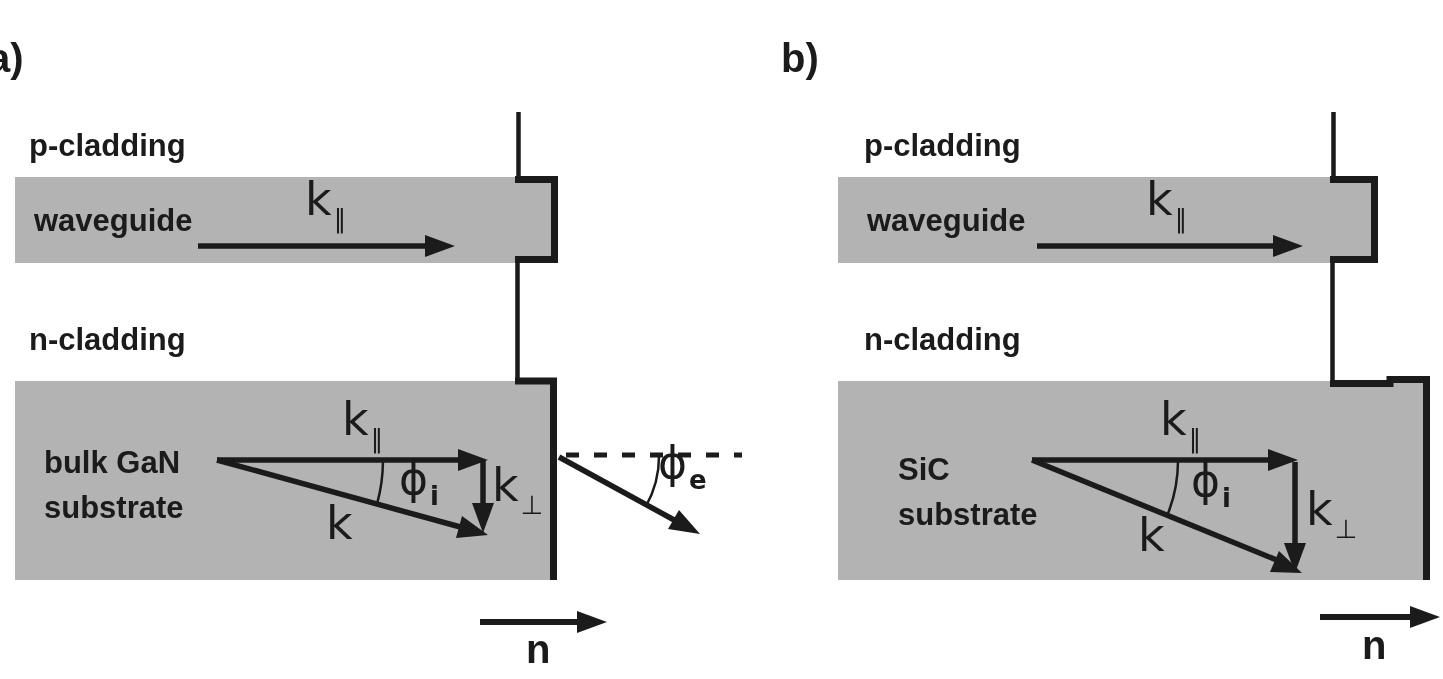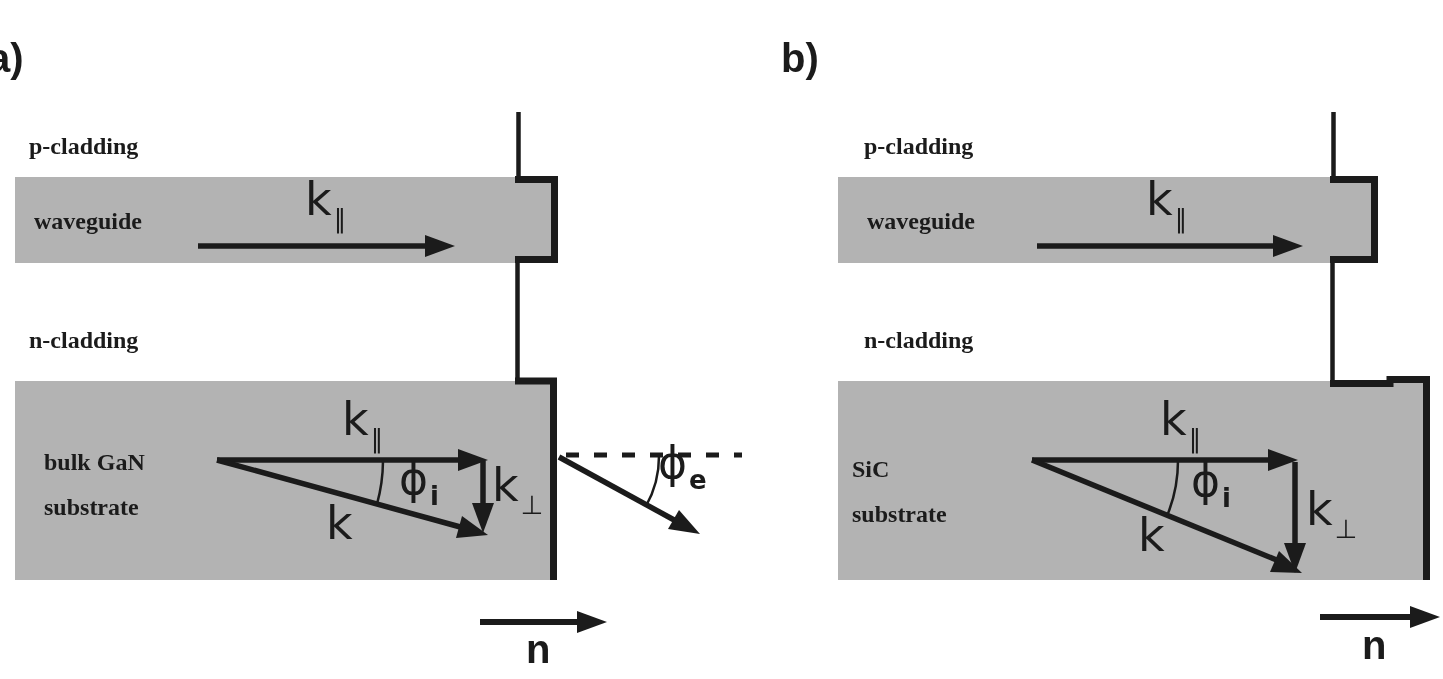--- a/index.html
+++ b/index.html
@@ -21,24 +21,23 @@
     background:var(--layer-fill);
   }
   svg.overlay{
     position:absolute;left:0;top:0;width:1443px;height:679px;
   }
   svg .stroke{stroke:var(--line);fill:none;}
   svg .head{fill:var(--line);stroke:none;}
   .lbl{
     position:absolute;
     font-weight:bold;
-    font-size:24px;
+    font-size:31px;
     line-height:36px;
     white-space:pre;
-    font-family:Liberation Serif, serif;
   }
   .lbl.two-line{line-height:45px;}
   .panel-letter{
     position:absolute;
     font-weight:bold;
     font-size:40px;
     line-height:44px;
   }
   .vec{
     position:absolute;
@@ -159,21 +158,21 @@
   <div class="vec phi" style="left:399px;top:456px;"><span>ϕ</span><span class="sub">i</span></div>
   <div class="vec" style="left:326px;top:500px;">k</div>
   <div class="vec" style="left:492px;top:462px;"><span>k</span><span class="sub">⊥</span></div>
   <div class="vec phi" style="left:658px;top:440px;"><span>ϕ</span><span class="sub">e</span></div>
   <div class="n-label" style="left:526px;top:628px;">n</div>
 
   <div class="panel-letter" style="left:781px;top:36px;">b)</div>
   <div class="lbl" style="left:864px;top:128px;">p-cladding</div>
   <div class="lbl" style="left:867px;top:203px;">waveguide</div>
   <div class="lbl" style="left:864px;top:322px;">n-cladding</div>
-  <div class="lbl two-line" style="left:852px;top:447px;"><span>SiC</span><br><span>substrate</span></div>
+  <div class="lbl two-line" style="left:898px;top:447px;"><span>SiC</span><br><span>substrate</span></div>
 
   <div class="vec" style="left:1146px;top:176px;"><span>k</span><span class="sub">∥</span></div>
   <div class="vec" style="left:1160px;top:396px;"><span>k</span><span class="sub">∥</span></div>
   <div class="vec phi" style="left:1191px;top:458px;"><span>ϕ</span><span class="sub">i</span></div>
   <div class="vec" style="left:1138px;top:512px;">k</div>
   <div class="vec" style="left:1306px;top:486px;"><span>k</span><span class="sub">⊥</span></div>
   <div class="n-label" style="left:1362px;top:624px;">n</div>
 
 </div>
 

